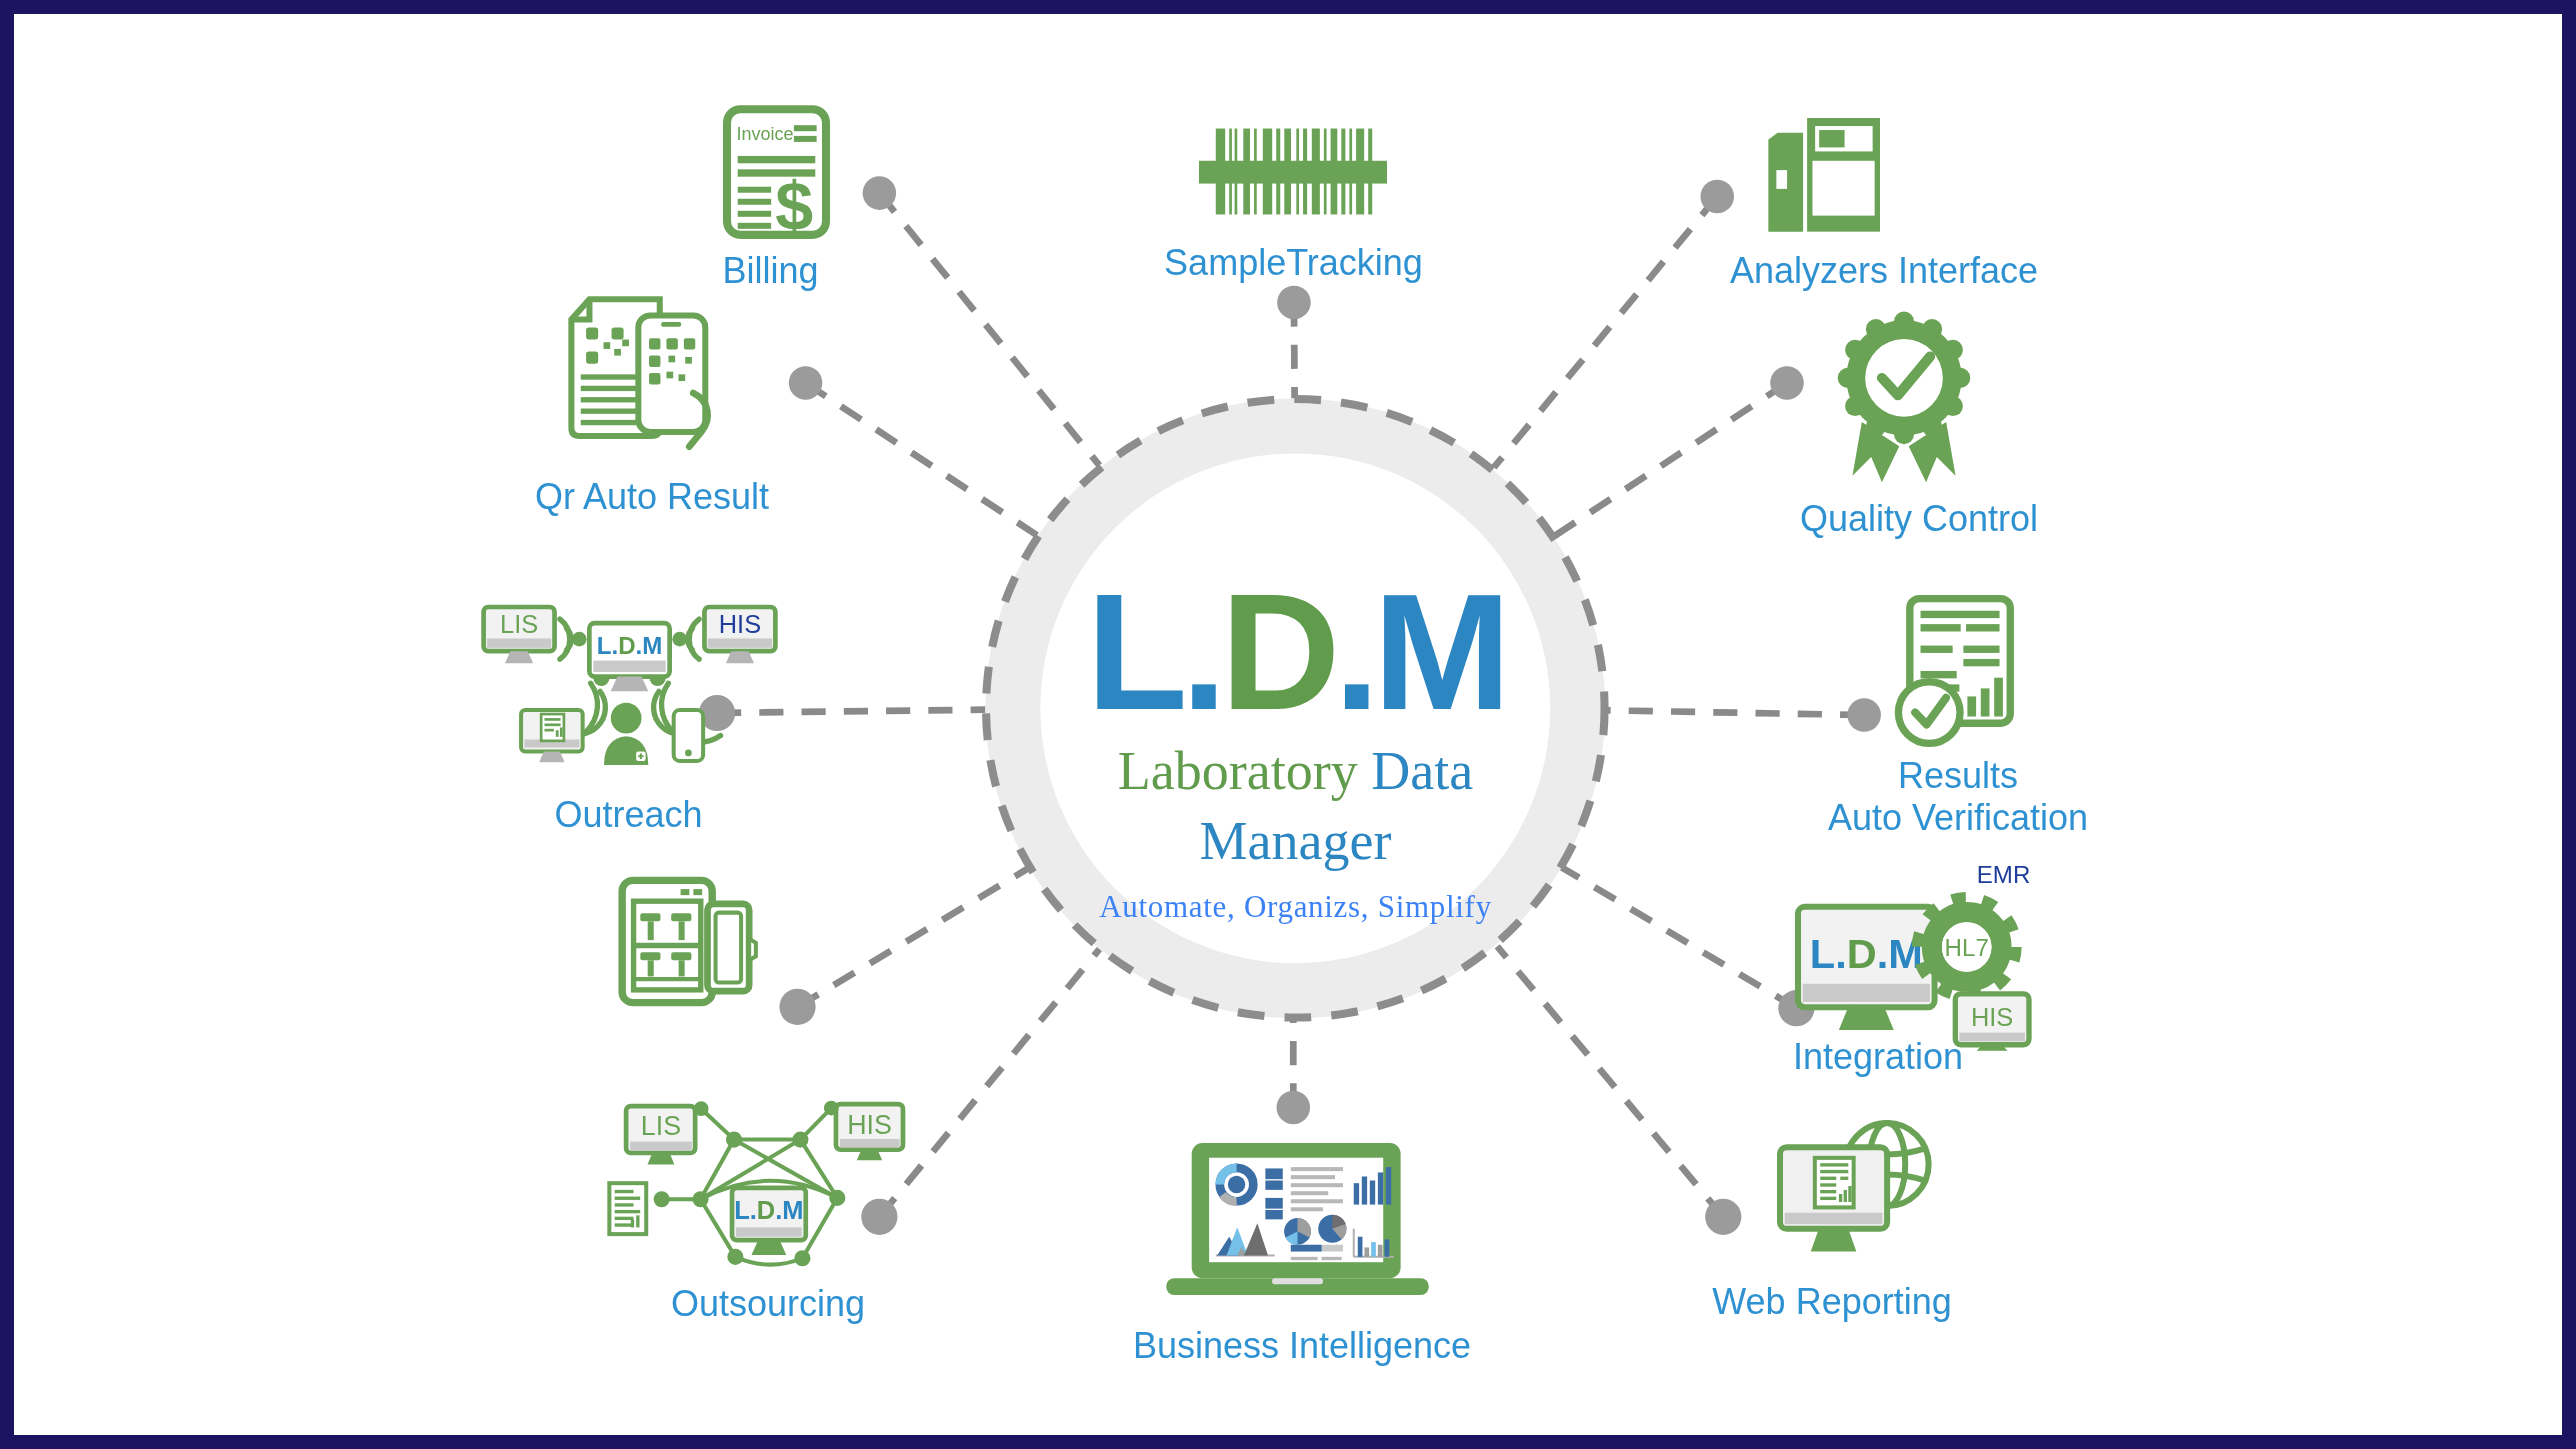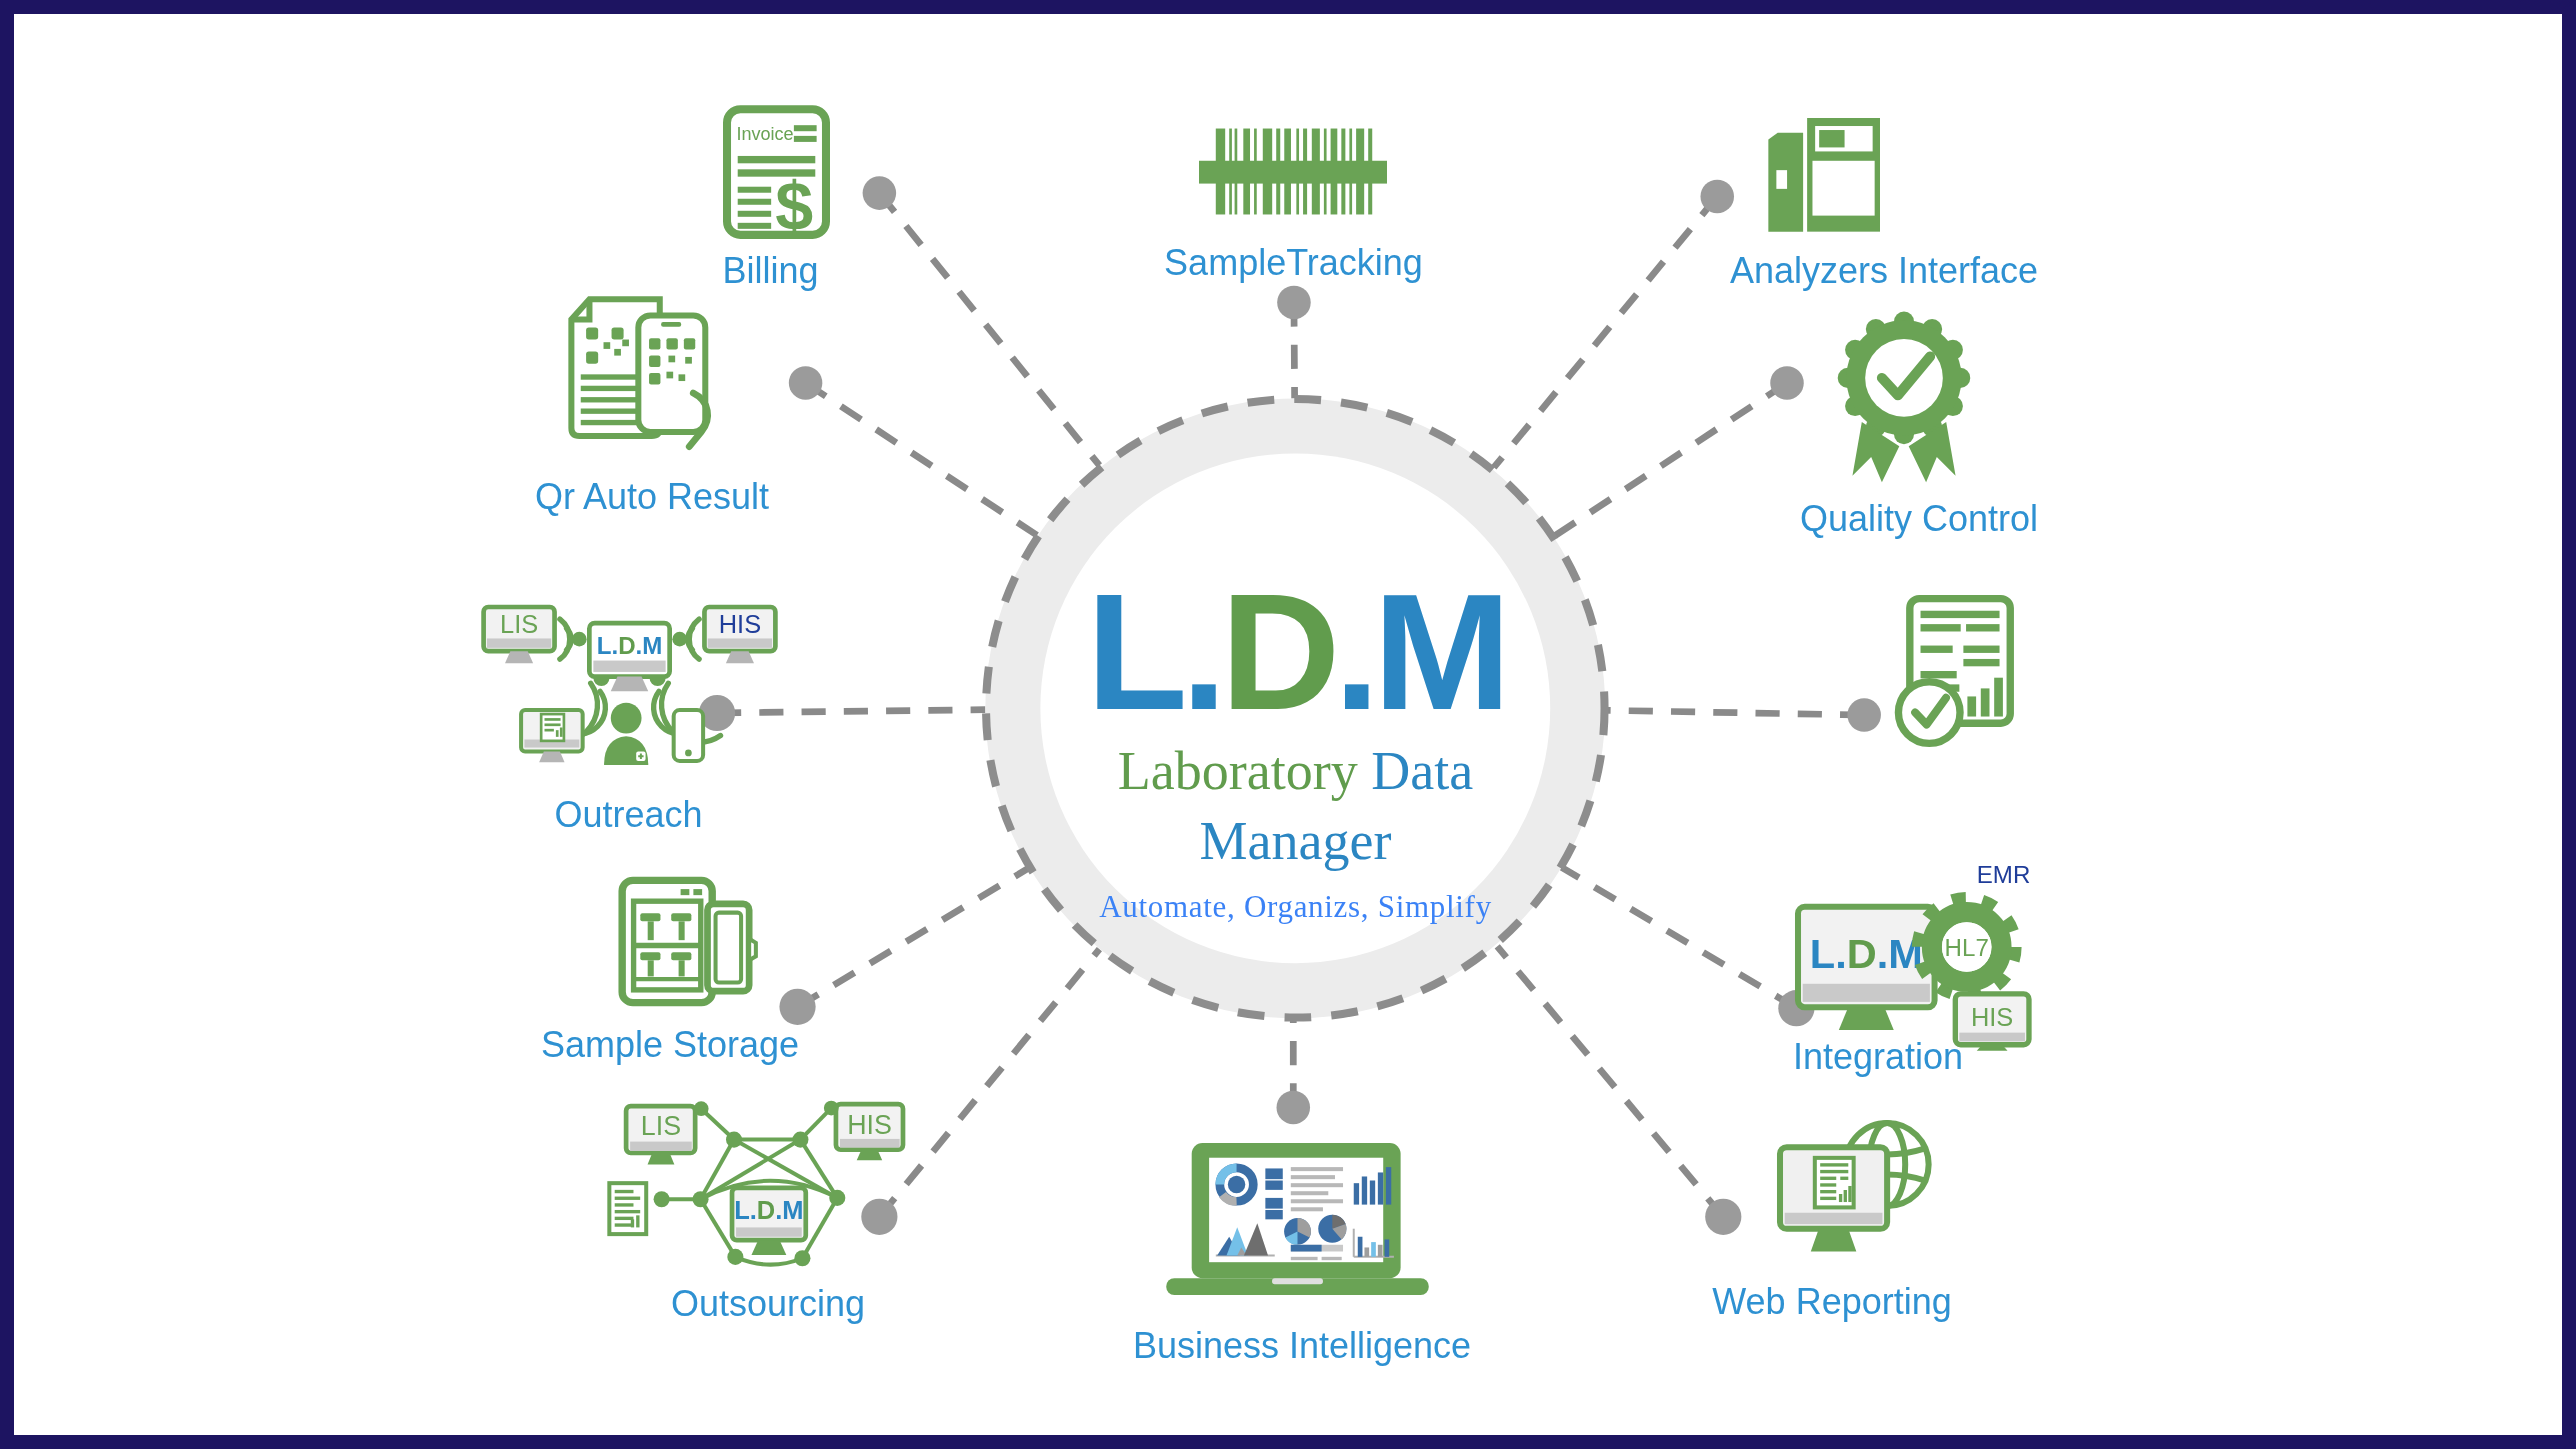--- a/index.html
+++ b/index.html
@@ -256,20 +256,24 @@
       </g>
       <g fill="#6aa355">
         <rect x="114" y="150" width="13" height="30"></rect>
           <rect x="134" y="138" width="13" height="42"></rect>
         <rect x="154" y="122" width="13" height="58"></rect>
       </g>
       <circle cx="57" cy="174" r="46" fill="#fff" stroke="#6aa355" stroke-width="11"></circle>
       <polyline points="36,174 53,192 82,152" fill="none" stroke="#6aa355" stroke-width="12" stroke-linecap="round" stroke-linejoin="round"></polyline>
     </svg>
   </div>
+  <div class="label" style="left:1743px;top:741px;width:402px;">
+    <div>Results</div>
+    <div>Auto Verification</div>
+  </div>
 
   <div class="icon" style="left:604px;top:863px;">
     <svg width="138" height="129" viewBox="0 0 205 192">
       <rect x="6" y="5" width="134" height="182" rx="16" fill="#fff" stroke="#6aa355" stroke-width="11"></rect>
       <rect x="93" y="18" width="13" height="9" fill="#6aa355"></rect>
         <rect x="112" y="18" width="13" height="9" fill="#6aa355"></rect>
       <rect x="23" y="36" width="100" height="132" fill="#fff" stroke="#6aa355" stroke-width="8"></rect>
       <line x1="23" y1="102" x2="123" y2="102" stroke="#6aa355" stroke-width="8"></line>
       <line x1="23" y1="152" x2="123" y2="152" stroke="#6aa355" stroke-width="6"></line>
       <g fill="#6aa355">
@@ -280,21 +284,20 @@
         <rect x="33" y="112" width="30" height="12" rx="3"></rect>
           <rect x="44" y="124" width="9" height="24"></rect>
         <rect x="79" y="112" width="30" height="12" rx="3"></rect>
           <rect x="90" y="124" width="9" height="24"></rect>
       </g>
       <rect x="133" y="40" width="62" height="130" rx="9" fill="#fff" stroke="#6aa355" stroke-width="10"></rect>
       <rect x="145" y="53" width="38" height="104" rx="5" fill="none" stroke="#6aa355" stroke-width="6"></rect>
       <polygon points="195,92 205,98 205,118 195,124" fill="#fff" stroke="#6aa355" stroke-width="6"></polygon>
     </svg>
   </div>
-  <div class="label" style="left:455px;top:1010px;width:402px;">Sample Storage</div>
 
   <div class="icon" style="left:1782px;top:847px;">
     <svg width="241" height="190" viewBox="0 0 360 283">
       <text x="310" y="32" font-size="36" fill="#1f3d99" text-anchor="middle">EMR</text>
 
       <rect x="3" y="68" width="204" height="150" rx="10" fill="#f2f2f2" stroke="#6aa355" stroke-width="9"></rect>
       <rect x="10" y="183" width="190" height="27" fill="#c9c9c9"></rect>
       <polygon points="78,218 132,218 146,252 64,252" fill="#6aa355"></polygon>
       <text x="105" y="160" font-size="62" font-weight="bold" text-anchor="middle"><tspan fill="#2b86c2">L.</tspan><tspan fill="#619c4d">D</tspan><tspan fill="#2b86c2">.M</tspan></text>
 

